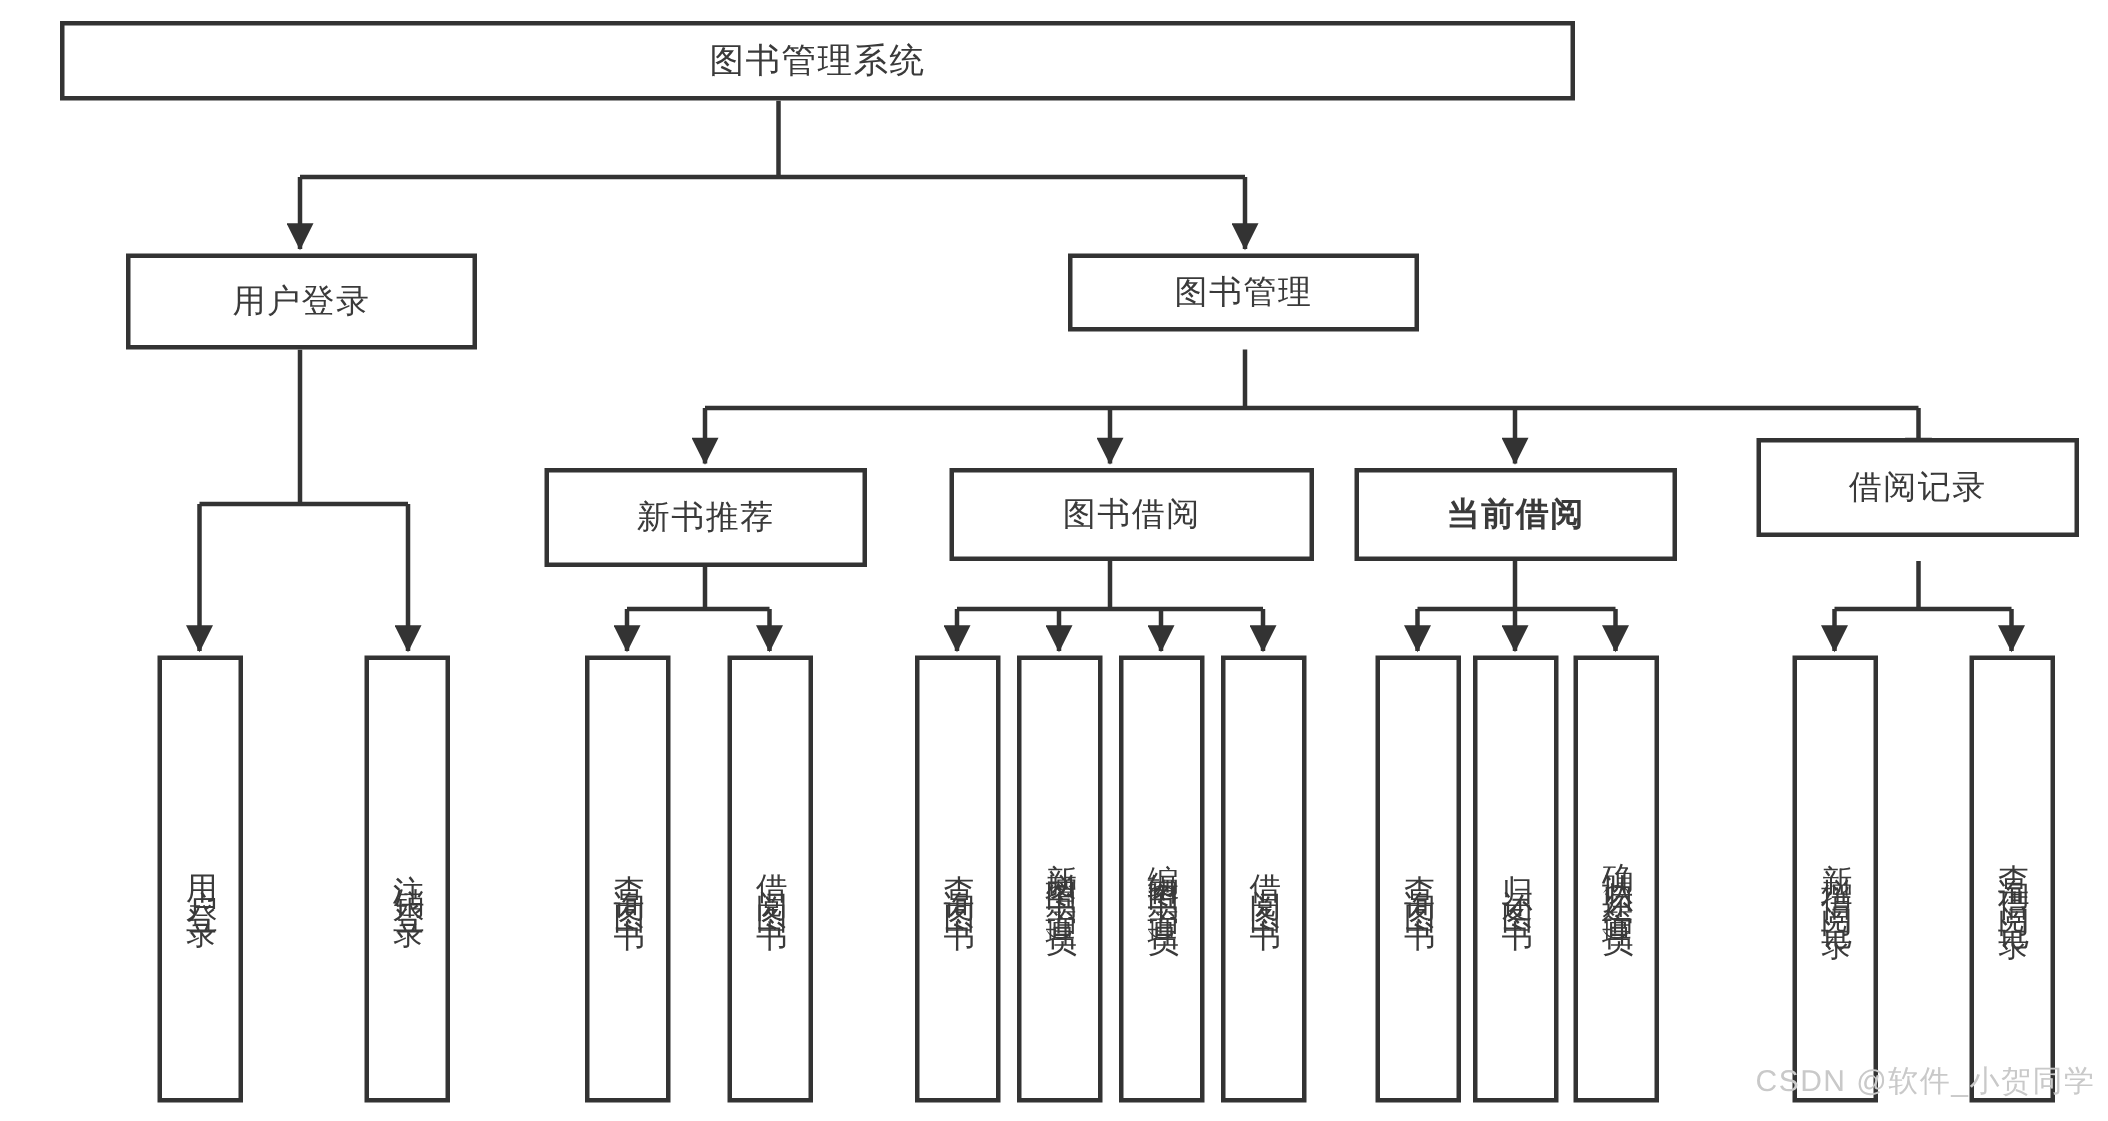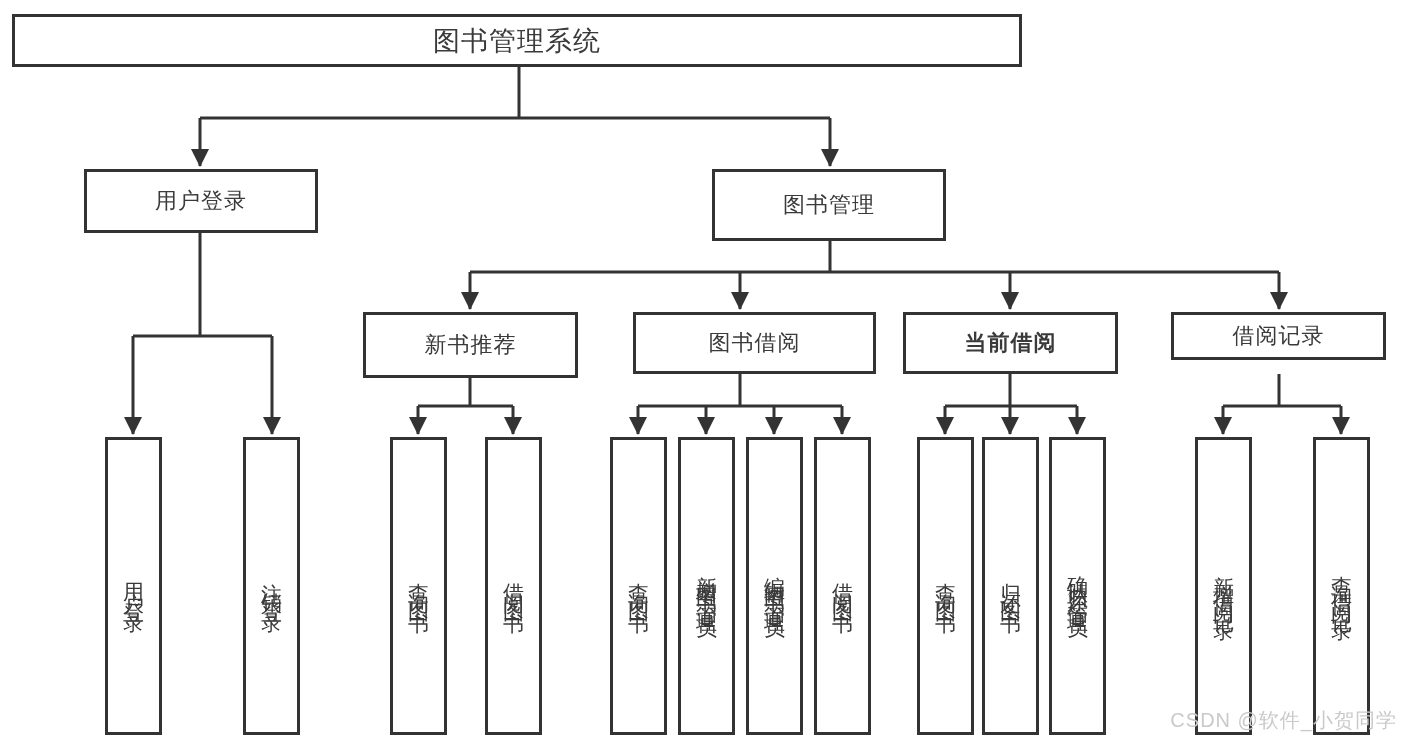--- a/index.html
+++ b/index.html
@@ -34,21 +34,22 @@
     background: #ffffff;
     display: flex;
     align-items: center;
     justify-content: center;
     z-index: 2;
     font-size: 22px;
     letter-spacing: 1px;
     white-space: nowrap;
   }
   .node.root {
-    font-size: 27px;
+    font-size: 23px;
+    margin-left: 28px;
   }
   .vnode {
     position: absolute;
     box-sizing: border-box;
     border: 3px solid #333333;
     background: #ffffff;
     display: flex;
     align-items: center;
     justify-content: center;
     z-index: 2;
@@ -122,34 +123,34 @@
     </g>
   </svg>
 
   <div class="node root" style="left:12px; top:14px; width:1010px; height:53px;">
     <span>图书管理系统</span>
   </div>
 
   <div class="node" style="left:84px; top:169px; width:234px; height:64px;">
     <span>用户登录</span>
   </div>
-  <div class="node" style="left:712px; top:169px; width:234px; height:72px;">
+  <div class="node" style="left:712px; top:169px; width:234px; height:52px;">
     <span>图书管理</span>
   </div>
 
   <div class="node" style="left:363px; top:312px; width:215px; height:66px;">
     <span>新书推荐</span>
   </div>
   <div class="node" style="left:633px; top:312px; width:243px; height:62px;">
     <span>图书借阅</span>
   </div>
   <div class="node" style="left:903px; top:312px; width:215px; height:62px;font-weight:bold;">
     <span>当前借阅</span>
   </div>
-  <div class="node" style="left:1171px; top:312px; width:215px; height:48px;">
+  <div class="node" style="left:1171px; top:292px; width:215px; height:66px;">
     <span>借阅记录</span>
   </div>
 
   <div class="vnode" style="left:105px;">
     <span class="vtext">用户登录</span>
   </div>
   <div class="vnode" style="left:243px;">
     <span class="vtext">注销登录</span>
   </div>
 

